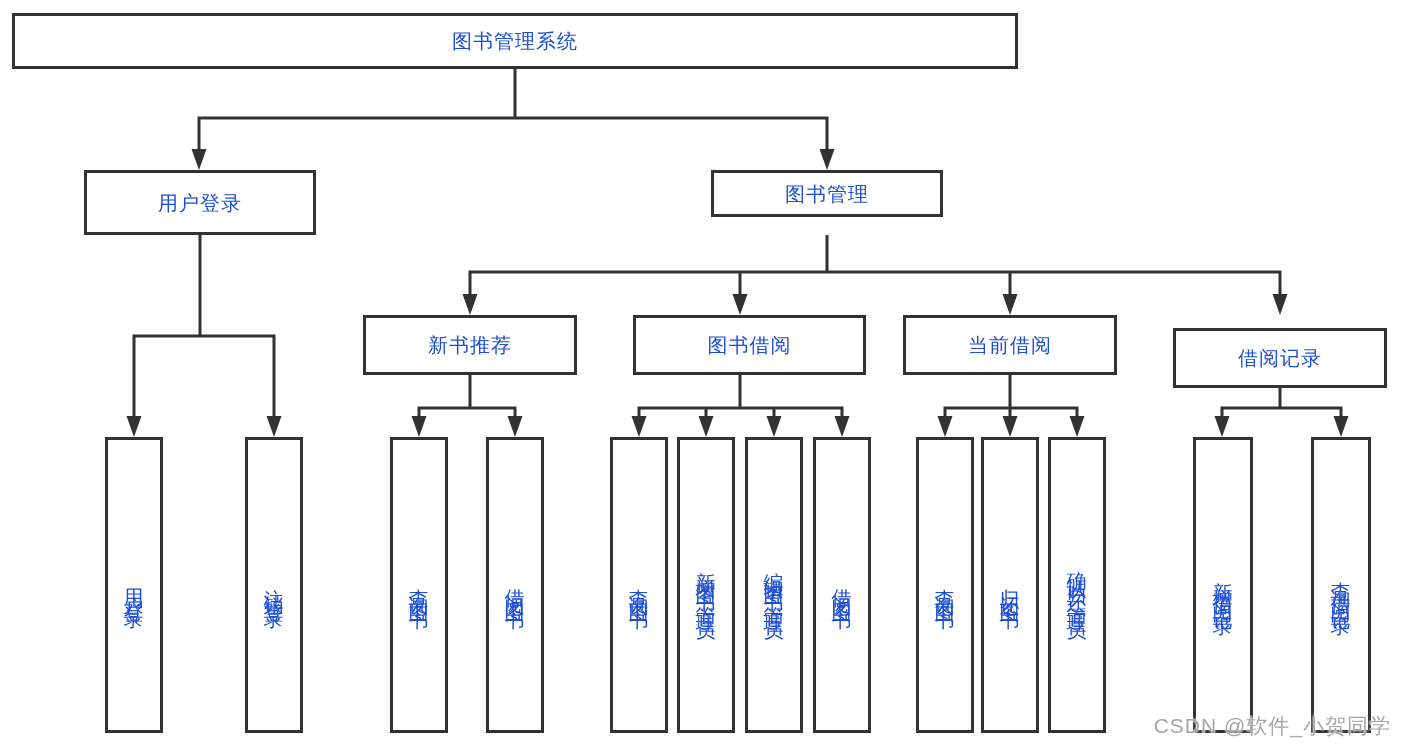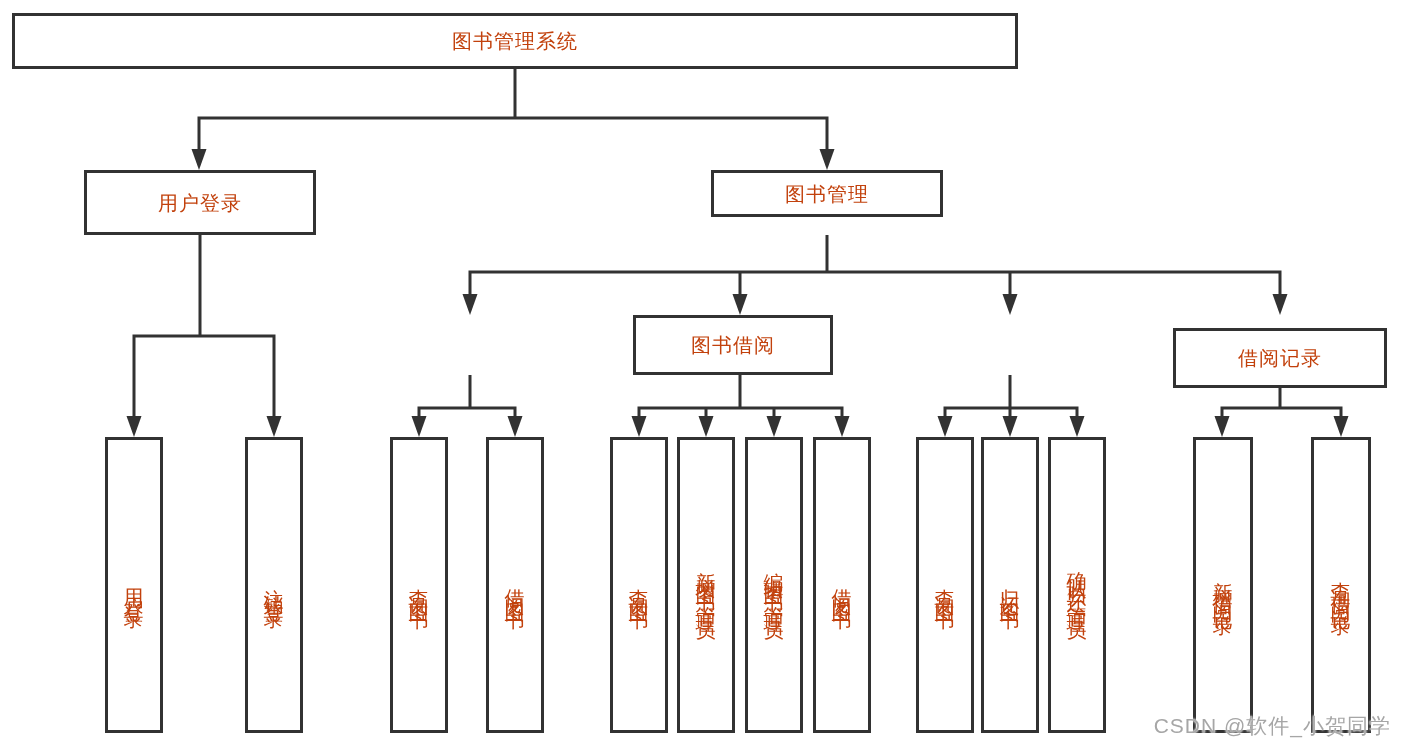--- a/index.html
+++ b/index.html
@@ -5,21 +5,21 @@
   html,body{margin:0;padding:0;background:#ffffff;}
   .canvas{
     position:relative;width:1405px;height:747px;background:#ffffff;
     overflow:hidden;font-family:"Liberation Sans",sans-serif;
   }
   .connectors{position:absolute;left:0;top:0;width:1405px;height:747px;}
   .connectors path{stroke:#323232;stroke-width:3;fill:none;}
   .connectors polygon{fill:#323232;stroke:none;}
   .node{
     position:absolute;box-sizing:border-box;background:#ffffff;
-    border:3px solid #323232;color:#c2410c;
+    border:3px solid #323232;color:#1d4ed8;
     display:flex;align-items:center;justify-content:center;
     font-size:20px;line-height:1;z-index:2;
   }
   .node.h{letter-spacing:1px;}
   .node.v{
     writing-mode:vertical-rl;
     letter-spacing:7px;
     font-size:20px;
     padding-top:4px;
   }
@@ -73,21 +73,23 @@
     <polygon points="1077,437 1069.5,416 1084.5,416"></polygon>
     <polygon points="1222,437 1214.5,416 1229.5,416"></polygon>
     <polygon points="1341,437 1333.5,416 1348.5,416"></polygon>
   </svg>
 
   <div class="node h" style="left:12px;top:13px;width:1006px;height:56px">图书管理系统</div>
 
   <div class="node h" style="left:84px;top:170px;width:232px;height:65px">用户登录</div>
   <div class="node h" style="left:711px;top:170px;width:232px;height:47px">图书管理</div>
 
-  <div class="node h" style="left:633px;top:315px;width:200px;height:60px">图书借阅</div>
+  <div class="node h" style="left:363px;top:315px;width:214px;height:60px">新书推荐</div>
+  <div class="node h" style="left:633px;top:315px;width:233px;height:60px">图书借阅</div>
+  <div class="node h" style="left:903px;top:315px;width:214px;height:60px">当前借阅</div>
   <div class="node h" style="left:1173px;top:328px;width:214px;height:60px">借阅记录</div>
 
   <div class="node v" style="left:105px;top:437px;width:58px;height:296px">用户登录</div>
   <div class="node v" style="left:245px;top:437px;width:58px;height:296px">注销登录</div>
 
   <div class="node v" style="left:390px;top:437px;width:58px;height:296px">查询图书</div>
   <div class="node v" style="left:486px;top:437px;width:58px;height:296px">借阅图书</div>
 
   <div class="node v" style="left:610px;top:437px;width:58px;height:296px">查询图书</div>
   <div class="node v" style="left:677px;top:437px;width:58px;height:296px">新增图书（管理员）</div>

